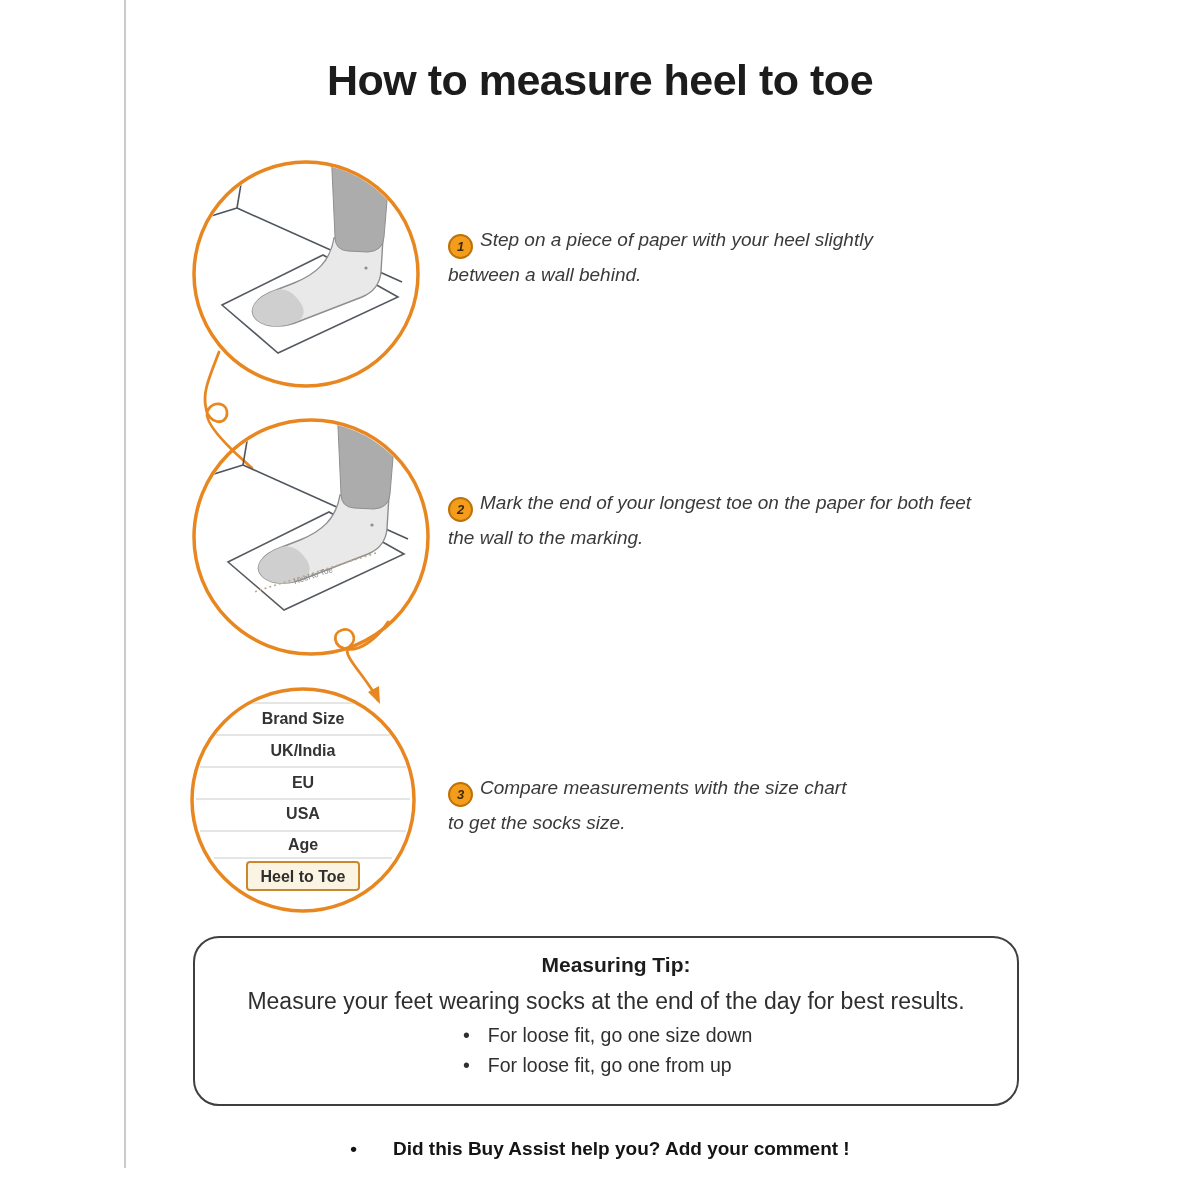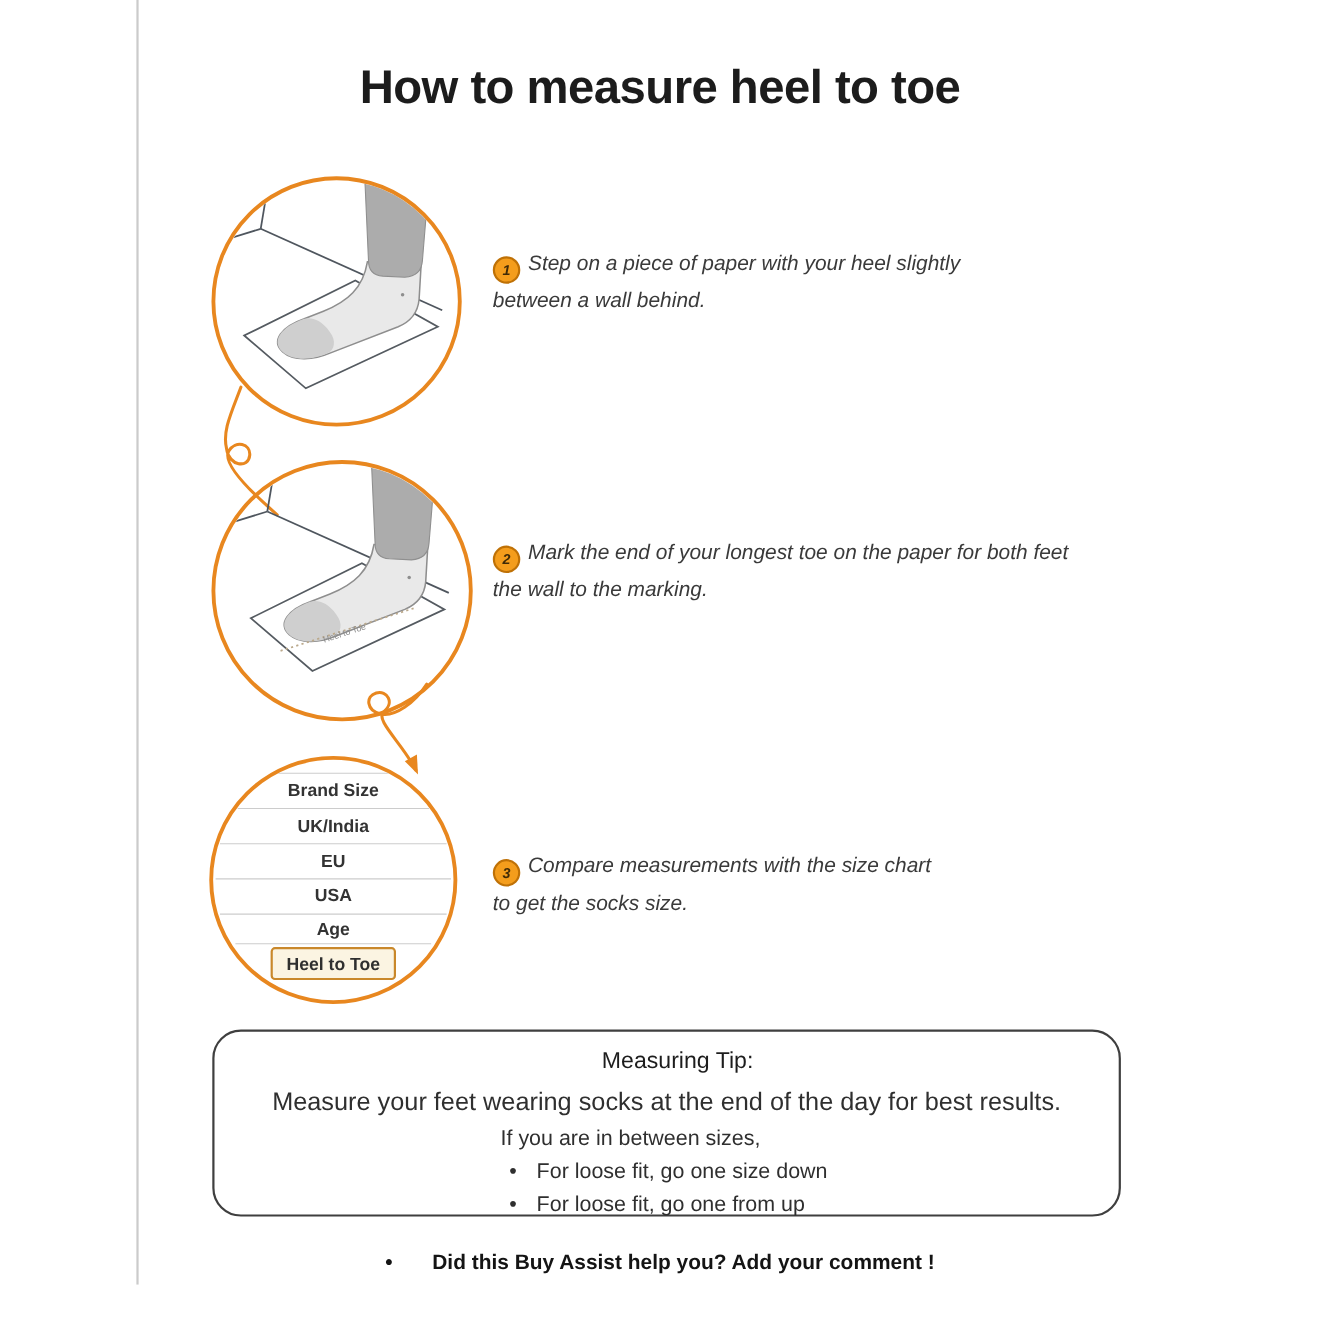--- a/index.html
+++ b/index.html
@@ -12,21 +12,21 @@
   .step{position:absolute;color:#3a3a3a;font-size:19px;line-height:31px;font-style:italic;}
   .step .line{white-space:nowrap;}
   .badge{display:inline-flex;align-items:center;justify-content:center;
         width:21px;height:21px;border-radius:50%;background:#F49D1C;border:2px solid #BF7106;
         color:#3F2A07;font-weight:bold;font-size:13px;vertical-align:-5px;margin-right:7px;}
   .step1{left:448px;top:224px;}
   .step2{left:448px;top:487px;}
   .step3{left:448px;top:772px;}
   .tip-box{position:absolute;left:193px;top:936px;width:822px;height:166px;
         border:2px solid #3f3f3f;border-radius:26px;color:#2f2f2f;background:#fff;}
-  .tip-title{text-align:center;margin-top:15px;font-size:21px;font-weight:normal;color:#1d1d1d;padding-left:20px;}
+  .tip-title{text-align:center;margin-top:15px;font-size:21px;font-weight:bold;color:#1d1d1d;padding-left:20px;}
   .tip-line1{text-align:center;margin-top:11px;font-size:23px;}
   .tip-list{width:max-content;margin:9px 0 0 260px;font-size:19.5px;text-align:left;}
   .tip-bullet-row{display:flex;gap:18px;margin-top:7px;padding-left:8px;}
   .tip-bullet-row .dot{font-size:19.5px;}
   .footer{position:absolute;left:0;right:0;top:1138px;text-align:center;
         font-size:19px;font-weight:bold;color:#141414;}
   .footer-inner{display:inline-flex;gap:36px;align-items:baseline;}
   svg text{font-family:"Liberation Sans",sans-serif;}
 </style>
 </head>
@@ -116,21 +116,20 @@
 
   <div class="step step3">
     <span class="badge">3</span><span class="line">Compare measurements with the size chart</span>
     <div class="line">to get the socks size.</div>
   </div>
 
   <div class="tip-box">
     <div class="tip-title">Measuring Tip:</div>
     <div class="tip-line1">Measure your feet wearing socks at the end of the day for best results.</div>
     <div class="tip-list">
-      <div>If you are in between sizes,</div>
       <div class="tip-bullet-row">
         <span class="dot">•</span>
         <span>For loose fit, go one size down</span>
       </div>
       <div class="tip-bullet-row">
         <span class="dot">•</span>
         <span>For loose fit, go one from up</span>
       </div>
     </div>
   </div>

